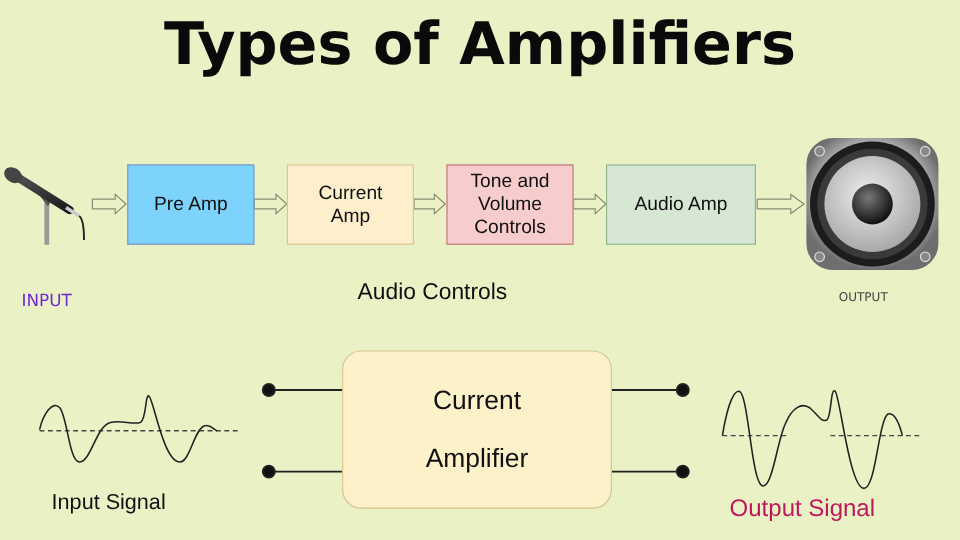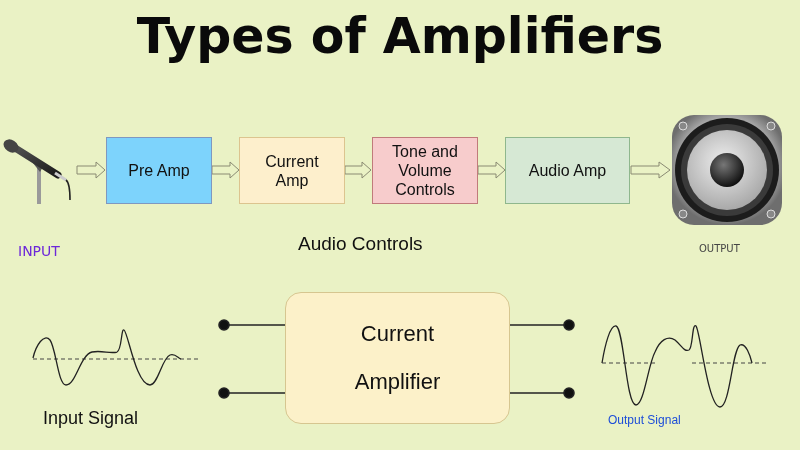--- a/index.html
+++ b/index.html
@@ -120,13 +120,13 @@
 <div class="label" style="left:18px;top:243px;font-size:14px;font-family:'DejaVu Sans',sans-serif;color:#6d28d9;">INPUT</div>
 <div class="label" style="left:699px;top:243px;font-size:10px;font-family:'DejaVu Sans',sans-serif;color:#444;">OUTPUT</div>
 <div class="label" style="left:298px;top:233px;font-size:19px;color:#111;">Audio Controls</div>
 
 <div class="box" style="left:285px;top:292px;width:225px;height:132px;background:#fcf1c9;border:1.5px solid #d6c690;border-radius:16px;flex-direction:column;font-size:22px;line-height:26px;">
   <span style="margin-bottom:22px;">Current</span>
   <span>Amplifier</span>
 </div>
 
 <div class="label" style="left:43px;top:408px;font-size:18px;color:#111;">Input Signal</div>
-<div class="label" style="left:608px;top:413px;font-size:12px;color:#1d4ed8;">Output Signal</div>
+<div class="label" style="left:608px;top:413px;font-size:20px;color:#be185d;">Output Signal</div>
 
 </body></html>

